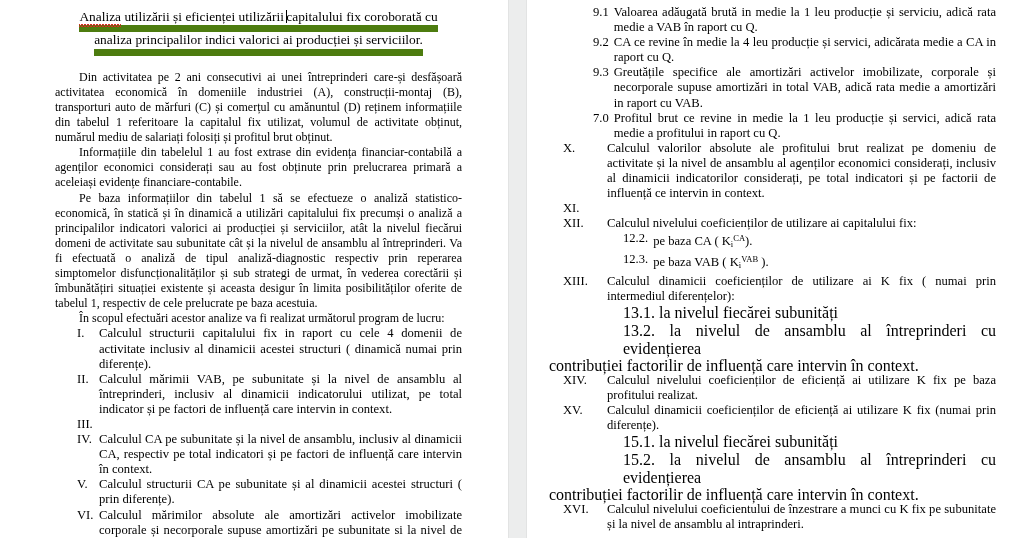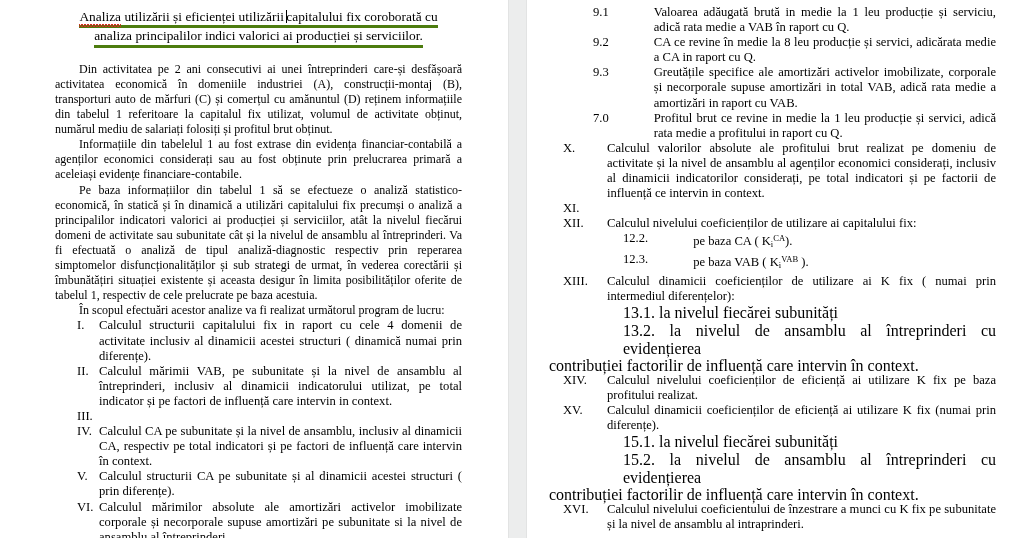--- a/index.html
+++ b/index.html
@@ -47,21 +47,21 @@
   
   .doc-title {
     text-align: center;
     font-size: 13.4px;
     line-height: 16.4px;
     margin: 0 0 14px 0;
     font-weight: normal;
   }
   .doc-title .tline {
     display: inline-block;
-    border-bottom: 3px solid #4d7c0f;
+    border-bottom: 7px solid #4d7c0f;
     padding-bottom: 0px;
   }
   .misspell {
     position: relative;
     display: inline-block;
   }
   .misspell::after {
     content: "";
     position: absolute;
     left: 0;
@@ -129,21 +129,20 @@
   .dlist {
     margin: 0;
     padding: 0;
     list-style: none;
     font-size: 12.6px;
     line-height: 15.1px;
   }
   .dlist li {
     display: flex;
     align-items: flex-start;
-    gap: 40px;
   }
   .dlist .num {
     flex: 0 0 auto;
     padding-left: 44px;
     padding-right: 5px;
   }
   .dlist .txt {
     flex: 1 1 auto;
     text-align: justify;
   }
@@ -214,21 +213,21 @@
 
   <div class="page page-right">
 
     <ul class="dlist">
       <li>
         <span class="num">9.1</span>
         <span class="txt">Valoarea adăugată brută in medie la 1 leu producție și serviciu, adică rata medie a VAB în raport cu Q.</span>
       </li>
       <li>
         <span class="num">9.2</span>
-        <span class="txt">CA ce revine în medie la 8 leu producție și servici, adicărata medie a CA in raport cu Q.</span>
+        <span class="txt">CA ce revine în medie la 4 leu producție și servici, adicărata medie a CA in raport cu Q.</span>
       </li>
       <li>
         <span class="num">9.3</span>
         <span class="txt">Greutățile specifice ale amortizări activelor imobilizate, corporale și necorporale supuse amortizări in total VAB, adică rata medie a amortizări in raport cu VAB.</span>
       </li>
       <li>
         <span class="num">7.0</span>
         <span class="txt">Profitul brut ce revine in medie la 1 leu producție și servici, adică rata medie a profitului in raport cu Q.</span>
       </li>
     </ul>

